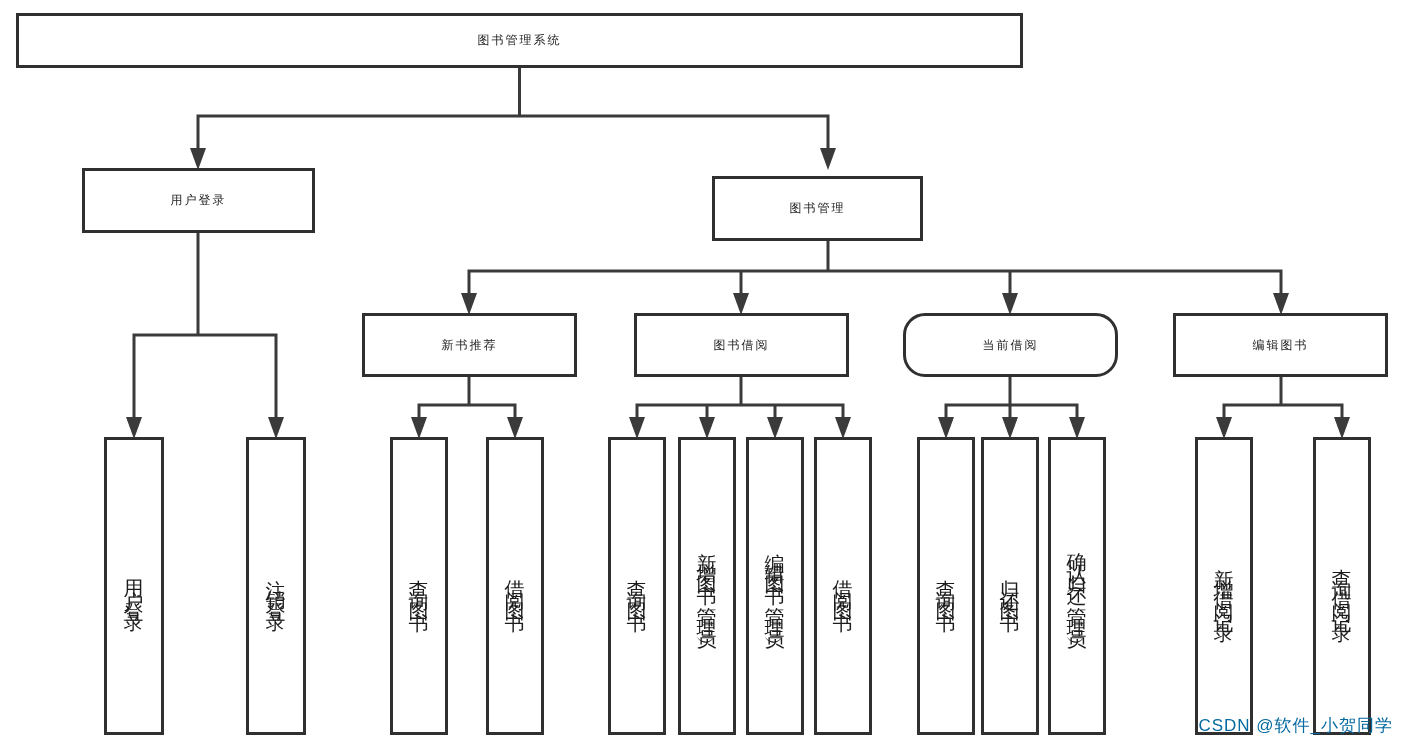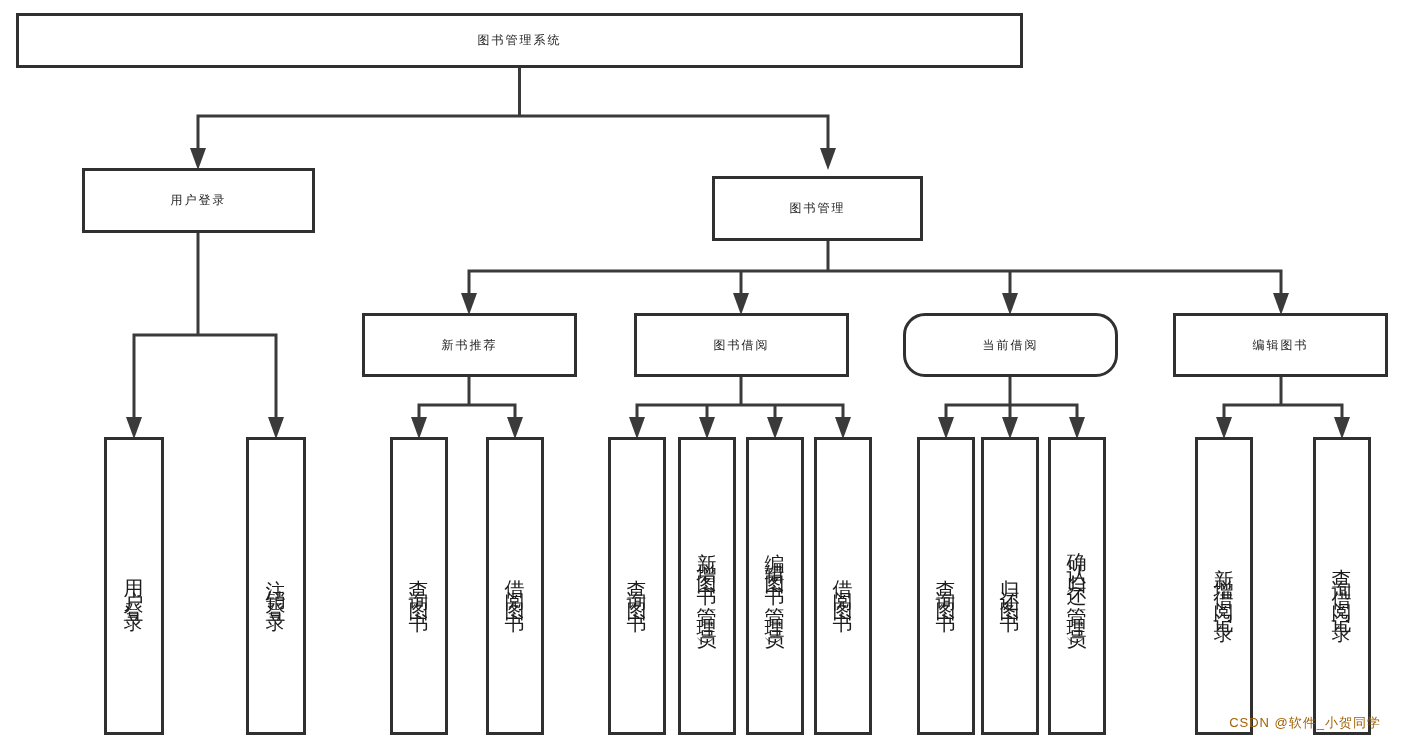--- a/index.html
+++ b/index.html
@@ -38,23 +38,23 @@
   }
   .v-box {
     writing-mode: vertical-rl;
     font-size: 20px;
     letter-spacing: 11px;
     line-height: 1;
   }
   #watermark {
     position: absolute;
     top: 714px;
-    right: 24px;
-    font-size: 13px;
-    color: #a16207;
+    right: 12px;
+    font-size: 17px;
+    color: #0369a1;
     letter-spacing: 1px;
     white-space: nowrap;
   }
 </style>
 </head>
 <body>
 
 <div id="canvas">
 
   <svg id="connectors" width="1405" height="747" viewBox="0 0 1405 747">

